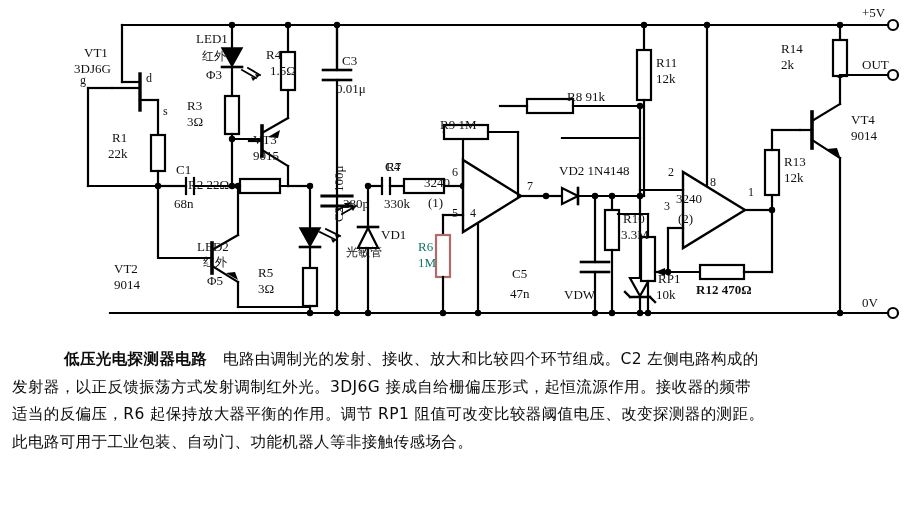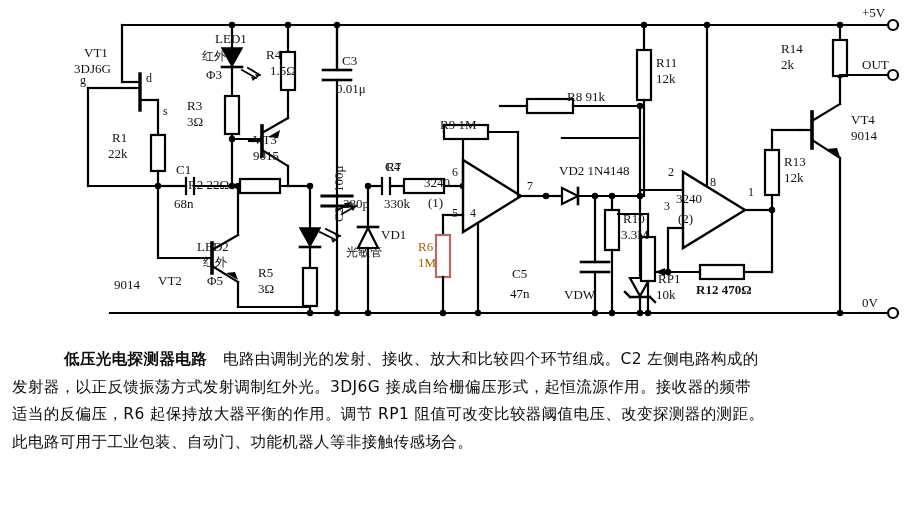--- a/index.html
+++ b/index.html
@@ -15,21 +15,21 @@
   #schematic{position:absolute;left:0;top:0;width:919px;height:340px;}
 
   .lbl{
     position:absolute;
     font-family:"Liberation Serif","DejaVu Serif",serif;
     font-size:13px;line-height:13px;
     color:#111;white-space:pre;
   }
   .lbl.cjk{font-family:"DejaVu Sans","Liberation Sans",sans-serif;font-size:12px;}
   .lbl.pin{font-size:12px;}
-  .lbl.red{color:#a16207;}
+  .lbl.red{color:#0f766e;}
   .lbl.vert{
     transform-origin:0 0;
     transform:rotate(-90deg);
   }
 
   
   #caption{
     position:absolute;left:0;top:346px;width:907px;
     font-family:"DejaVu Sans","Liberation Sans",sans-serif;
     font-size:15.5px;
@@ -290,36 +290,36 @@
     <span class="lbl pin" style="left:146px;top:72px;">d</span>
     <span class="lbl pin" style="left:80px;top:74px;">g</span>
     <span class="lbl pin" style="left:163px;top:105px;">s</span>
 
     <span class="lbl" style="left:112px;top:131px;">R1</span>
     <span class="lbl" style="left:108px;top:147px;">22k</span>
 
     <span class="lbl" style="left:176px;top:163px;">C1</span>
     <span class="lbl" style="left:174px;top:197px;">68n</span>
 
-    <span class="lbl" style="left:196px;top:32px;margin-left:19px;">LED1</span>
+    <span class="lbl" style="left:196px;top:32px;">LED1</span>
     <span class="lbl cjk" style="left:202px;top:50px;">红外</span>
     <span class="lbl" style="left:206px;top:68px;">Φ3</span>
 
     <span class="lbl" style="left:187px;top:99px;">R3</span>
     <span class="lbl" style="left:187px;top:115px;">3Ω</span>
 
     <span class="lbl" style="left:188px;top:178px;">R2 22Ω</span>
 
     <span class="lbl" style="left:266px;top:48px;">R4</span>
     <span class="lbl" style="left:270px;top:64px;">1.5Ω</span>
 
     <span class="lbl" style="left:253px;top:133px;">VT3</span>
     <span class="lbl" style="left:253px;top:149px;">9015</span>
 
-    <span class="lbl" style="left:114px;top:274px;margin-left:44px;">VT2</span>
+    <span class="lbl" style="left:114px;top:262px;">VT2</span>
     <span class="lbl" style="left:114px;top:278px;">9014</span>
 
     <span class="lbl" style="left:197px;top:240px;">LED2</span>
     <span class="lbl cjk" style="left:203px;top:256px;">红外</span>
     <span class="lbl" style="left:207px;top:274px;">Φ5</span>
 
     <span class="lbl" style="left:258px;top:266px;">R5</span>
     <span class="lbl" style="left:258px;top:282px;">3Ω</span>
 
     <span class="lbl" style="left:342px;top:54px;">C3</span>

